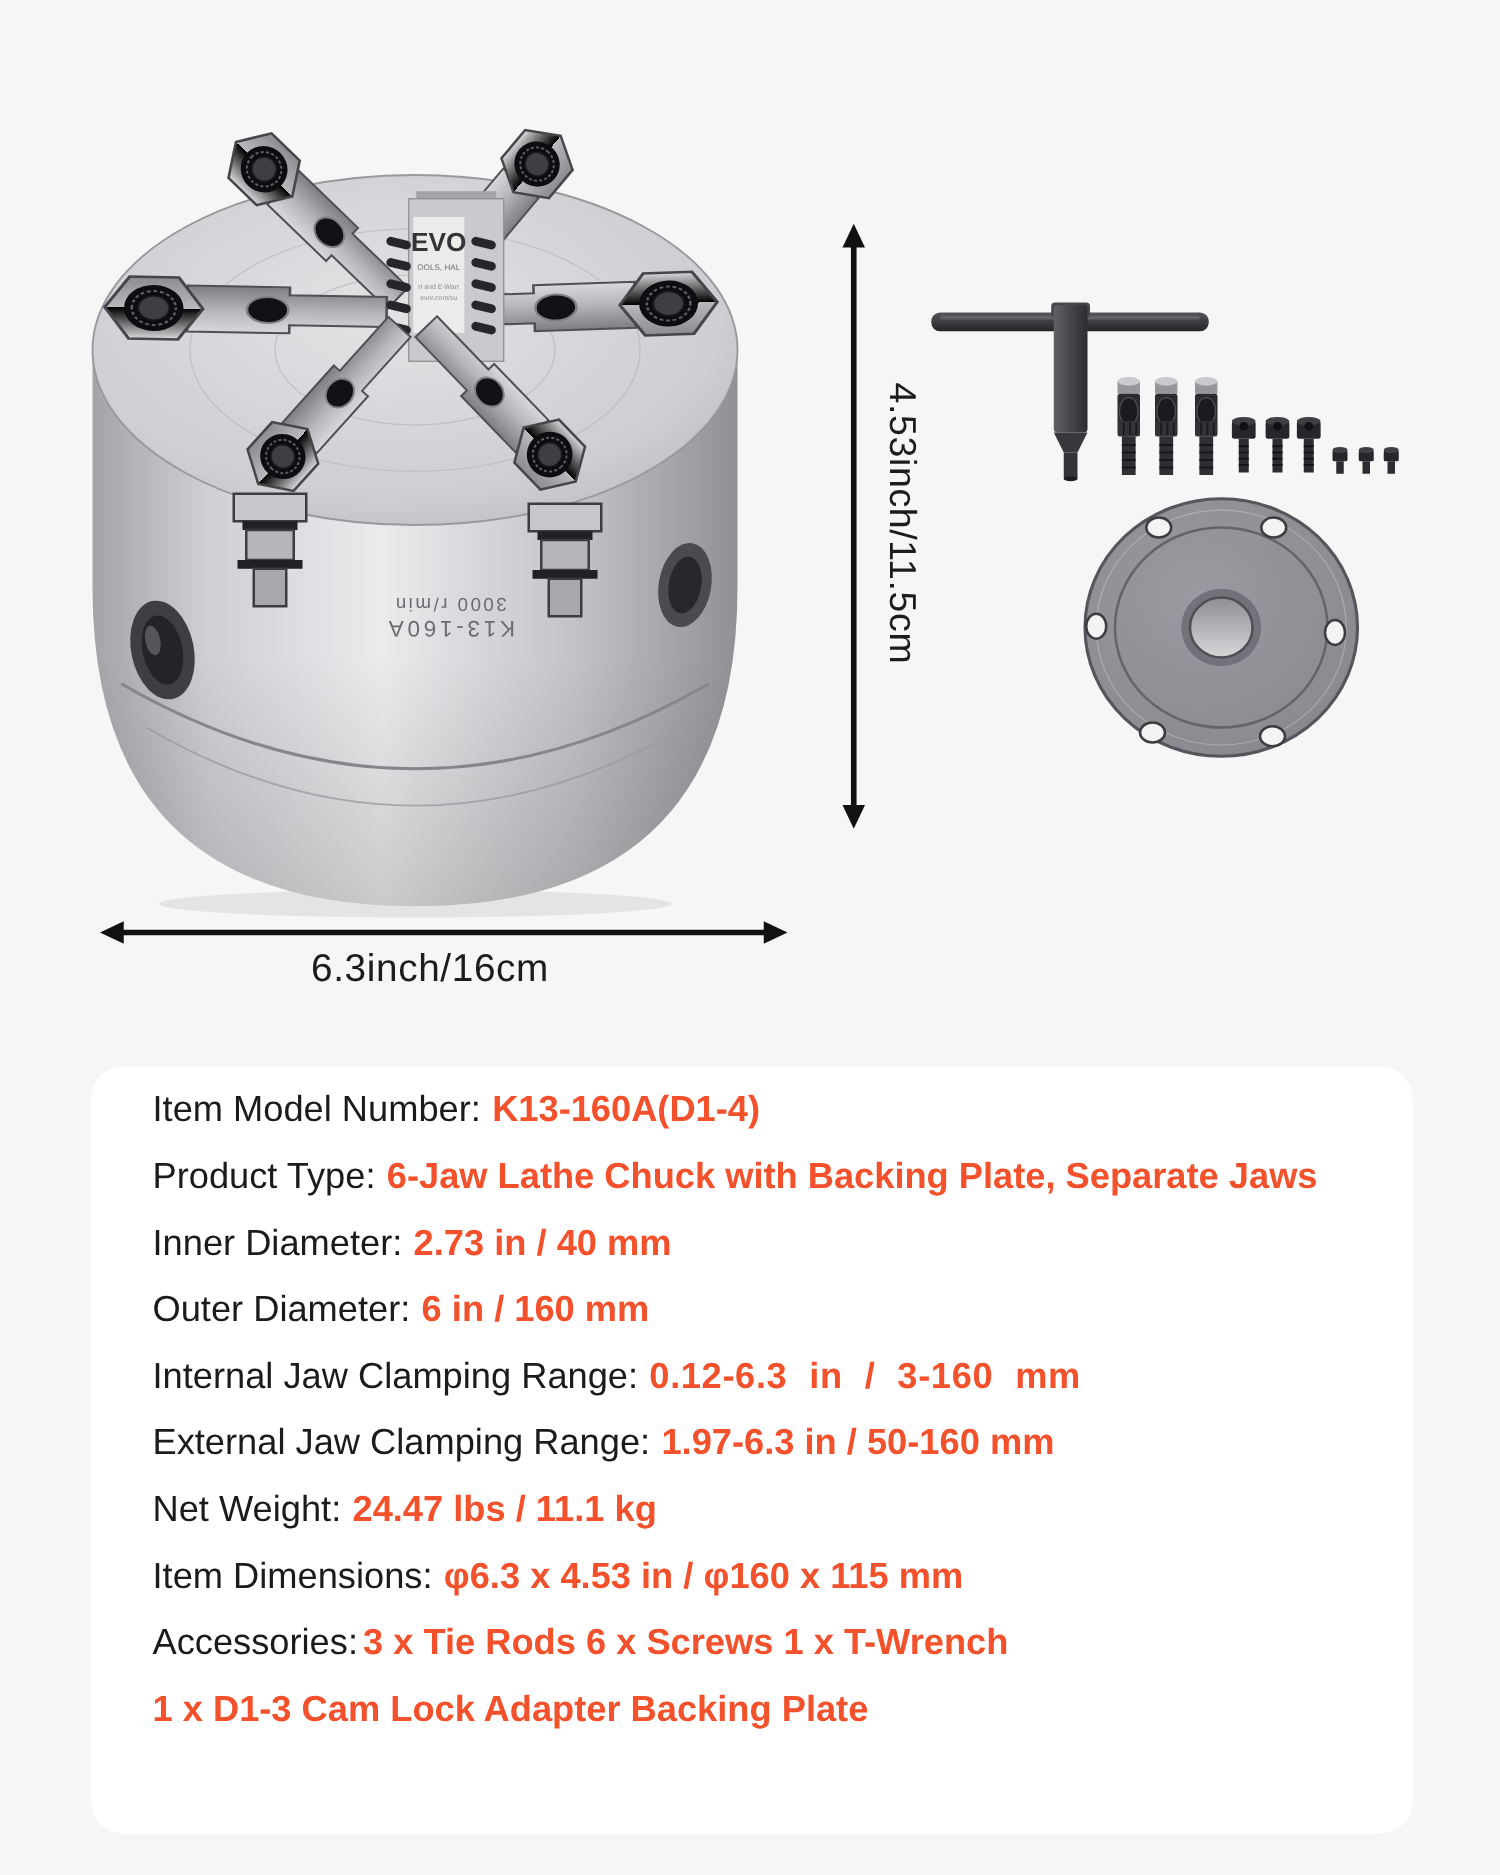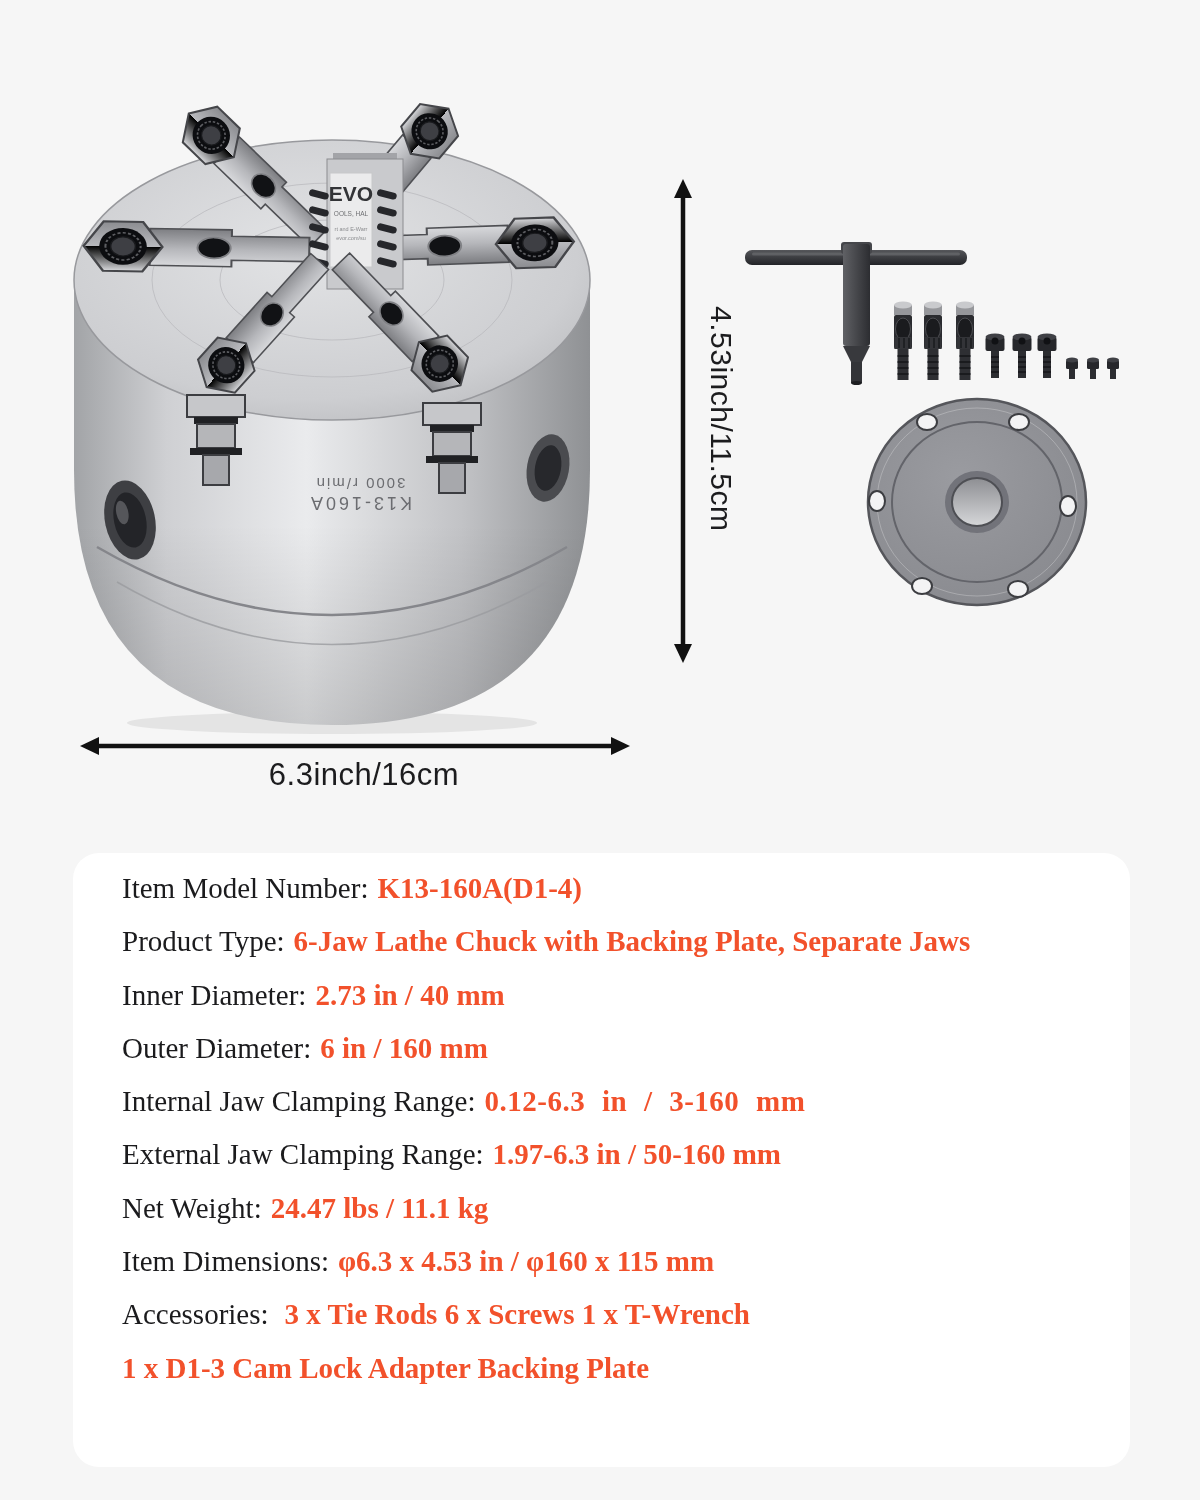--- a/index.html
+++ b/index.html
@@ -13,24 +13,24 @@
   
   .dim-label{color:#1c1c1e;letter-spacing:.5px;}
   .dim-label.h{font-size:31px;text-align:center;width:344px;}
   .dim-label.v{font-size:30px;writing-mode:vertical-rl;}
   
   .spec-panel{
     left:73px;top:853px;width:1057px;height:614px;
     background:#ffffff;border-radius:26px;
     padding:9px 0 0 49px;box-sizing:border-box;
   }
-  .spec-row{height:53.3px;line-height:53.3px;font-size:29px;white-space:nowrap;font-family:Liberation Serif, serif;}
+  .spec-row{height:53.3px;line-height:53.3px;font-size:29px;white-space:nowrap;}
   .spec-label{color:#1b1b1d;}
   .spec-value{color:#f2512b;font-weight:bold;margin-left:9px;}
-  .spec-row.no-gap .spec-value{margin-left:16px;text-align:right;}
+  .spec-row.no-gap .spec-value{margin-left:4px;text-align:right;}
   .spec-row.wide .spec-value{word-spacing:9px;letter-spacing:.5px;}
   .spec-row.value-only .spec-value{margin-left:0;}
   svg text{font-family:"Liberation Sans","DejaVu Sans",sans-serif;}
 </style>
 </head>
 <body>
 
 <div class="stage">
 
   <svg class="abs" style="left:55px;top:95px;" width="580" height="640" viewBox="0 0 580 640">
@@ -156,21 +156,21 @@
     <polygon points="17,1 8,20 26,20" fill="#111111"></polygon>
     <polygon points="17,485 8,466 26,466" fill="#111111"></polygon>
   </svg>
   <div class="abs dim-label v" style="left:704px;top:306px;">4.53inch/11.5cm</div>
 
   <svg class="abs" style="left:78px;top:731px;" width="554" height="30" viewBox="0 0 554 30">
     <line x1="18" y1="15" x2="536" y2="15" stroke="#111111" stroke-width="4.5"></line>
     <polygon points="2,15 21,6 21,24" fill="#111111"></polygon>
     <polygon points="552,15 533,6 533,24" fill="#111111"></polygon>
   </svg>
-  <div class="abs dim-label h" style="left:192px;top:757px;">6.3inch/16cm</div>
+  <div class="abs dim-label h" style="left:172px;top:757px;">6.3inch/16cm</div>
 
   <svg class="abs" style="left:700px;top:180px;" width="470" height="450" viewBox="0 0 470 450">
     <defs>
       <linearGradient id="gBar" x1="0" y1="0" x2="0" y2="1">
         <stop offset="0" stop-color="#55565a"></stop>
           <stop offset="1" stop-color="#232428"></stop>
       </linearGradient>
       <linearGradient id="gShaft" x1="0" y1="0" x2="1" y2="0">
         <stop offset="0" stop-color="#606165"></stop>
           <stop offset="1" stop-color="#2c2d31"></stop>

